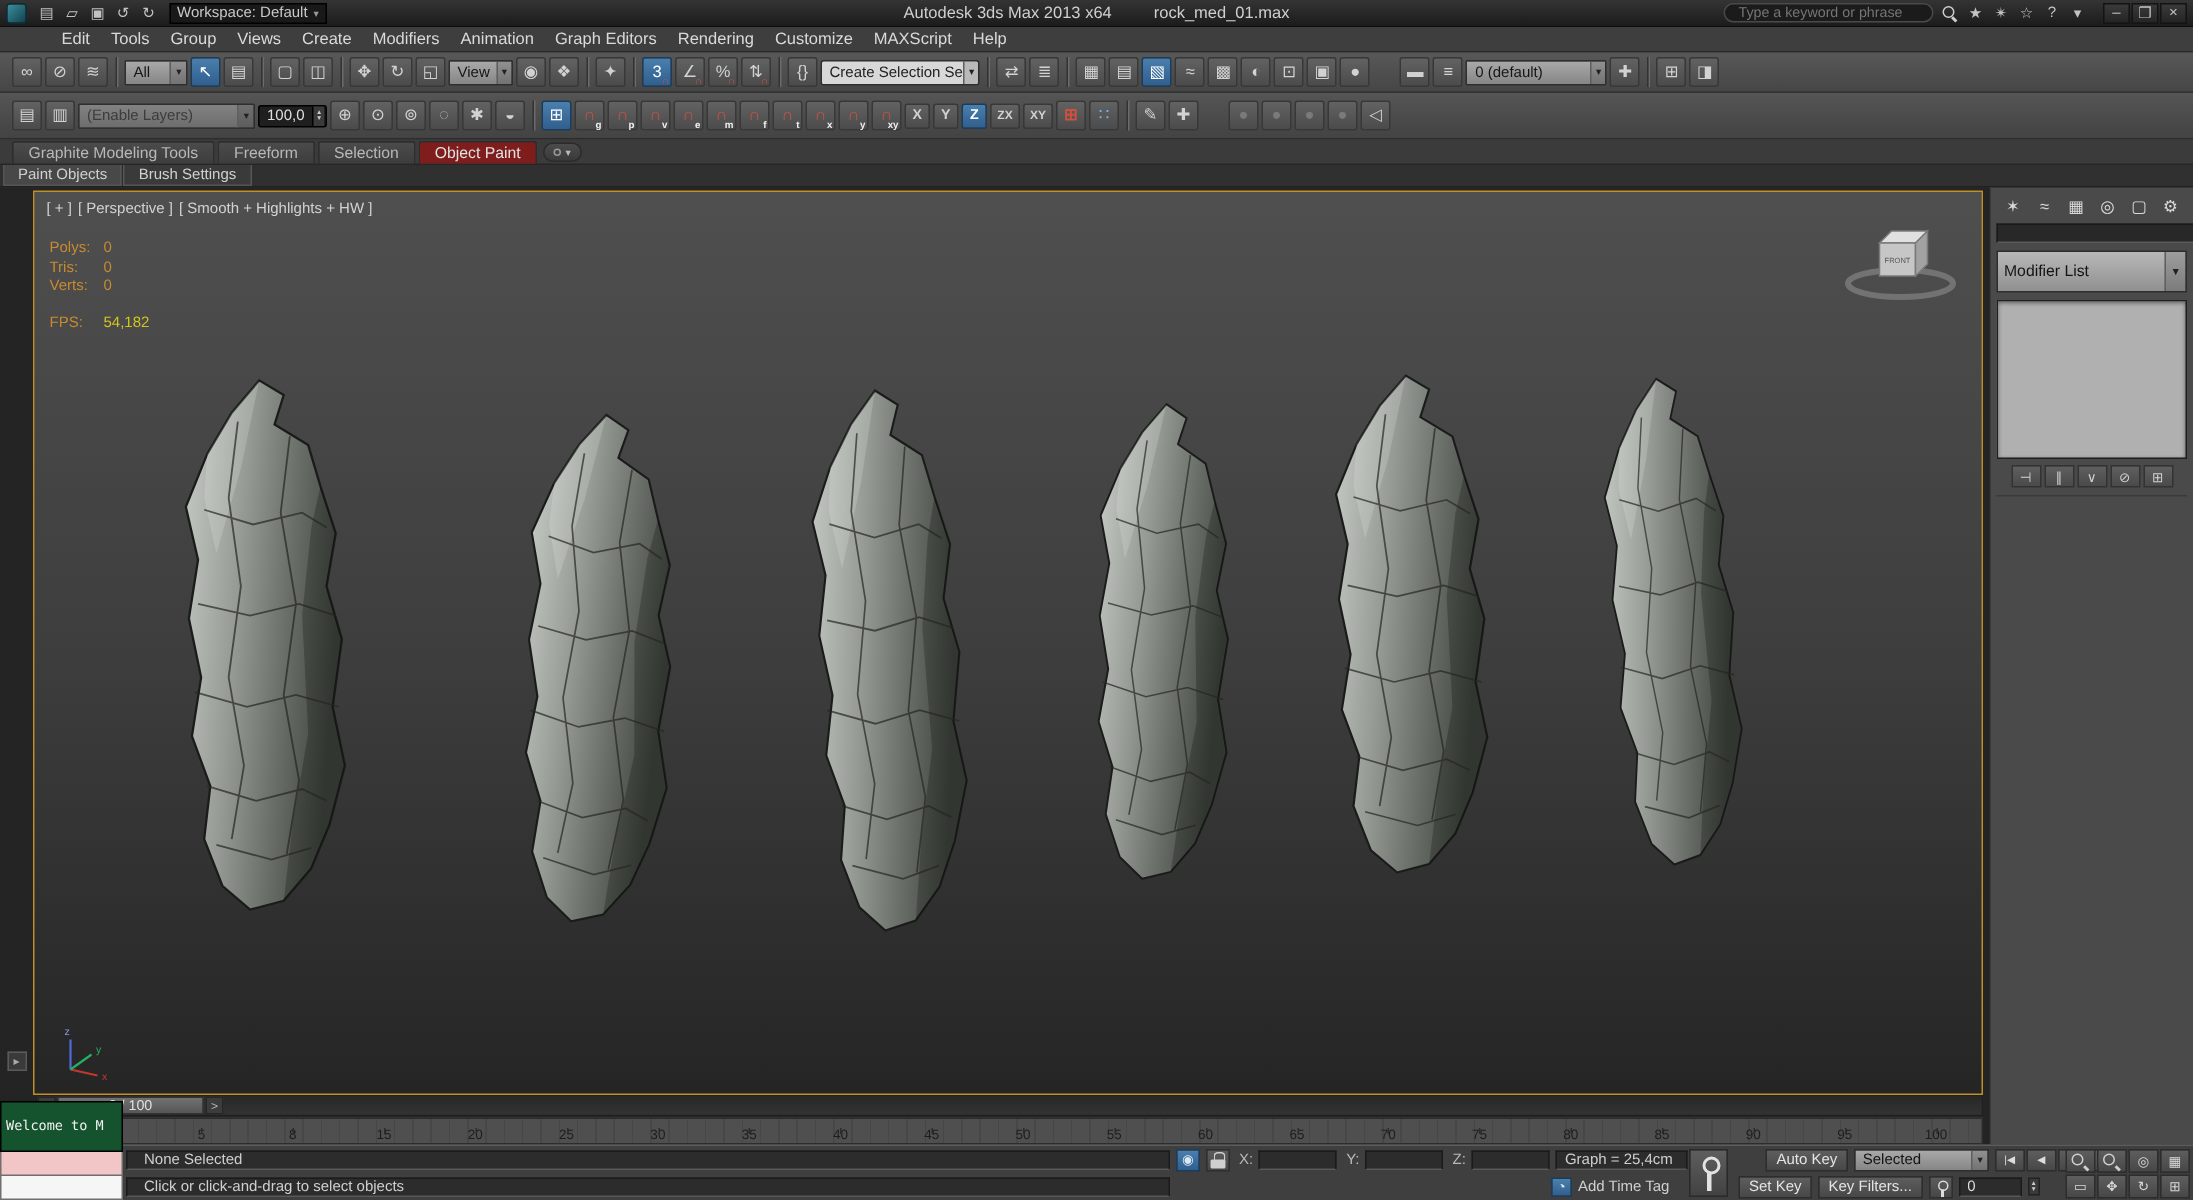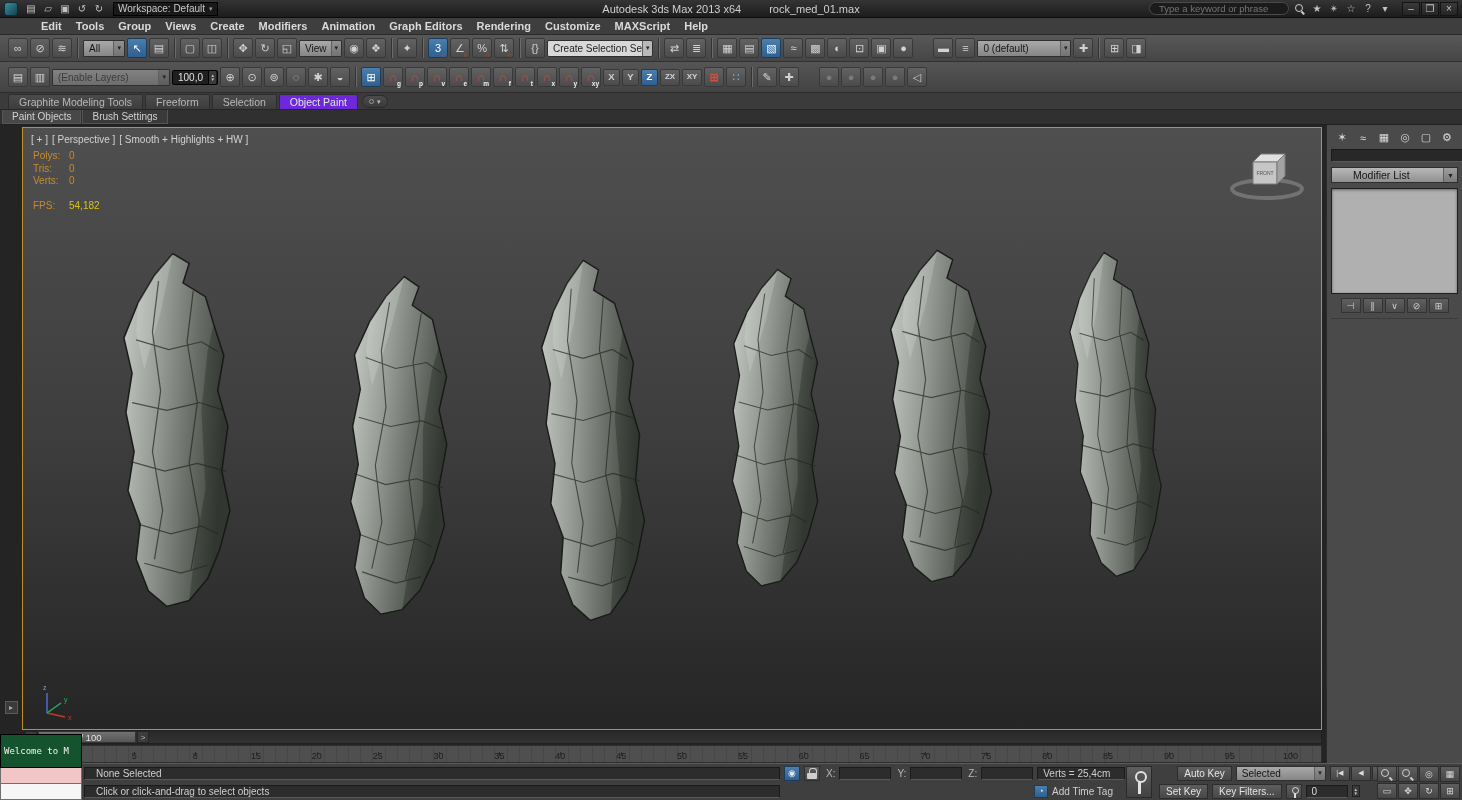--- a/index.html
+++ b/index.html
@@ -20,21 +20,21 @@
   .title-center { position:absolute; left:300px; right:300px; top:0; bottom:0; display:flex; align-items:center; justify-content:center; gap:28px; color:#cfcfcf; font-size:11px; pointer-events:none; white-space:nowrap; }
   .tb-right { margin-left:auto; display:flex; align-items:center; gap:3px; }
   .search-box { background:#1b1b1b; border:1px solid #4a4a4a; border-radius:8px; width:140px; height:13px; display:flex; align-items:center; padding:0 7px; }
   .search-box input { background:transparent; border:none; outline:none; width:100%; color:#9a9a9a; font-size:9.5px; font-family:"Liberation Sans",sans-serif; }
   .win-btns { display:flex; gap:1px; margin-left:6px; }
   .win-btns .ti { width:18px; background:linear-gradient(#3a3a3a,#242424); border:1px solid #141414; }
   .mag::before { content:""; position:absolute; top:2px; left:3px; width:6px; height:6px; border:1.5px solid #cfcfcf; border-radius:50%; }
   .mag::after { content:""; position:absolute; bottom:2px; right:3px; width:4px; height:1.5px; background:#cfcfcf; transform:rotate(45deg); }
   
   .menubar { height:17px; background:#3e3e3e; border-bottom:1px solid #2a2a2a; display:flex; align-items:center; padding-left:34px; }
-  .menu-item { padding:18px 7px; color:#dadada; font-size:11px;font-weight:bold; }
+  .menu-item { padding:18px 7px; color:#dadada; font-size:11px; }
   
   .tbar { display:flex; align-items:center; gap:2px; padding:0 8px; }
   .toolbar1 { height:27px; background:linear-gradient(#585858,#464646); border-bottom:1px solid #313131; }
   .toolbar2 { height:31px; background:linear-gradient(#555555,#434343); border-bottom:1px solid #2c2c2c; }
   .titem { position:relative; display:inline-flex; align-items:center; justify-content:center; min-width:20px; height:20px; background:linear-gradient(#626262,#4b4b4b); border:1px solid #383838; border-radius:2px; color:#d2d2d2; font-size:11px; flex:none; }
   .titem .glyph { line-height:1; }
   .titem .lbl { font-size:10px; }
   .sub { position:absolute; right:1px; bottom:-1px; font-size:6.5px; line-height:6px; color:#d05040; font-weight:700; }
   .red .glyph { color:#cf5040; font-weight:700; }
   .red .sub { color:#f0f0f0; }
@@ -54,53 +54,53 @@
   .combo .lbl { color:#222; font-size:10px; }
   .spin { min-width:46px; height:15px; justify-content:space-between; padding:0 1px 0 5px; background:#1f1f1f; border:1px solid #000; color:#e0e0e0; font-size:10px; }
   .spin .ddcaret { white-space:pre; font-size:5px; line-height:4px; background:#3a3a3a; border-left:1px solid #000; color:#ccc; padding:0 2px; }
   .axis { min-width:16px; width:17px; height:17px; font-weight:700; font-size:9.5px; }
   .axis .glyph { font-size:9.5px; }
   .plane { width:20px; min-width:20px; }
   .plane .glyph { font-size:8px; }
   
   .ribbontabs { height:17px; background:#3b3b3b; border-bottom:1px solid #262626; display:flex; align-items:flex-end; padding-left:8px; gap:0; }
   .rtab { height:15px; display:flex; align-items:center; padding:0 10px; font-size:10.5px; color:#b8b8b8; background:linear-gradient(#4b4b4b,#3d3d3d); border:1px solid #2d2d2d; border-bottom:none; border-radius:2px 2px 0 0; }
-  .rtab.active { background:#6d28d9; color:#e2e2e2; }
+  .rtab.active { background:#7f1d1d; color:#e2e2e2; }
   .rcfg { height:13px; display:flex; align-items:center; gap:3px; padding:0 6px; margin:0 0 1px 4px; background:linear-gradient(#4b4b4b,#3a3a3a); border:1px solid #2b2b2b; border-radius:7px; color:#bbb; font-size:7px; }
   .rcfg .dot { width:5px; height:5px; border-radius:50%; border:1px solid #999; }
   .subtabs { height:15px; background:#303030; border-bottom:1px solid #202020; display:flex; align-items:stretch; padding-left:2px; gap:1px; }
   .stab { display:flex; align-items:center; padding:0 9px; font-size:10px; color:#d0d0d0; background:#3a3a3a; border:1px solid #555; border-top:none; }
   .stab.active { background:#484848; }
   
   .main { display:flex; height:638px; background:#242424; }
   .left-col { width:1326px; display:flex; flex-direction:column; }
   .vp-row { height:606px; display:flex; padding:2px 4px 0 0; }
   .vstrip { width:22px; display:flex; flex-direction:column; justify-content:flex-end; align-items:center; padding-bottom:16px; }
   .vstrip .arrow-btn { width:13px; height:13px; background:#3a3a3a; border:1px solid #5a5a5a; color:#aaa; font-size:8px; display:flex; align-items:center; justify-content:center; }
   .viewport { flex:1; position:relative; border:1px solid #c09028; background:linear-gradient(#4f4f4f 0%, #3e3e3e 50%, #252525 100%); overflow:hidden; }
   .rocks { position:absolute; inset:0; }
   .rock-body { fill:url(#rockGrad); stroke:#191c19; stroke-width:1.5; }
   .rock-shade { fill:#000; opacity:.22; }
   .rock-light { fill:#fff; opacity:.16; }
   .rock-cracks { fill:none; stroke:#23261f; stroke-width:1.2; opacity:.7; }
   .vp-label { position:absolute; top:6px; left:8px; display:flex; gap:4px; font-size:10px; color:#d2d2d2; }
-  .vp-stats { position:absolute; top:22px; left:10px; font-size:10px; color:#c98a2f; }
+  .vp-stats { position:absolute; top:32px; left:10px; font-size:10px; color:#c98a2f; }
   .srow { display:flex; line-height:12.5px; }
   .srow .sl { width:36px; }
   .srow.fps { margin-top:12px; }
   .srow.fps .sv { color:#d4c41e; }
   .viewcube { position:absolute; top:16px; right:12px; }
   .axis-tripod { position:absolute; left:14px; bottom:8px; }
   
   .cmdpanel { width:136px; background:#4a4a4a; border-left:1px solid #2a2a2a; display:flex; flex-direction:column; padding:3px 4px; }
   .cp-tabs { display:flex; justify-content:space-between; align-items:center; height:19px; padding:0 2px; }
   .cp-tab { width:18px; height:17px; display:flex; align-items:center; justify-content:center; color:#d8d8d8; font-size:11px; }
   .cp-name-row { display:flex; align-items:center; gap:3px; margin-top:2px; }
   .cp-name-row input { flex:1; height:13px; background:#282828; border:1px solid #1a1a1a; border-bottom-color:#5a5a5a; color:#ddd; font-size:10px; outline:none; }
-  .cp-modlist { margin-top:5px; height:16px; display:flex; align-items:center; justify-content:space-between; background:linear-gradient(#b8b8b8,#909090); border:1px solid #2e2e2e; color:#141414; font-size:10.5px; padding-left:21px; }
+  .cp-modlist { margin-top:5px; height:28px; display:flex; align-items:center; justify-content:space-between; background:linear-gradient(#b8b8b8,#909090); border:1px solid #2e2e2e; color:#141414; font-size:10.5px; padding-left:4px; }
   .cp-modlist .ddcaret { font-size:7px; padding:0 3px; }
   .cp-stack { margin-top:5px; height:106px; background:#b0b0b0; border:1px solid #1f1f1f; box-shadow:inset 0 1px 3px rgba(0,0,0,.45); }
   .cp-stackbtns { display:flex; justify-content:center; gap:2px; margin-top:4px; }
   .cp-sbtn { width:20px; height:15px; display:flex; align-items:center; justify-content:center; background:linear-gradient(#5f5f5f,#4a4a4a); border:1px solid #333; color:#d2d2d2; font-size:9px; }
   .cp-rest { flex:1; margin-top:5px; border-top:1px solid #3a3a3a; }
   
   .timeslider { height:14px; margin:0 4px 0 24px; background:#2e2e2e; border:1px solid #202020; display:flex; align-items:center; }
   .ts-btn { width:12px; height:12px; display:flex; align-items:center; justify-content:center; color:#bbb; font-size:8px; background:#3c3c3c; border:1px solid #262626; flex:none; }
   .ts-handle { width:98px; height:12px; margin:0 1px; display:flex; align-items:center; justify-content:center; background:linear-gradient(#717171,#565656); border:1px solid #333; color:#e0e0e0; font-size:9.5px; flex:none; }
   .ts-groove { flex:1; height:100%; background:linear-gradient(#282828,#333); }
@@ -906,21 +906,21 @@
       </div>
     <span class="sb-ic blueicon">◉</span>
     <span class="sb-ic lock-icon"></span>
     <span class="coord-label">X:</span>
     <input class="sb-field f-coord" style="">
     <span class="coord-label">Y:</span>
     <input class="sb-field f-coord" style="">
     <span class="coord-label">Z:</span>
     <input class="sb-field f-coord" style="">
     <div class="sb-field grid-box">
-        <span>Verts = 25,4cm</span>
+        <span>Graph = 25,4cm</span>
       </div>
     <span class="spacer" style="width:44px"></span>
     <button class="sb-btn">Auto Key</button>
     <div class="sb-dd">
       <span>Selected</span>
       <span class="ddcaret">▾</span>
     </div>
     <div class="pb-row">
 
     <button class="pb">

